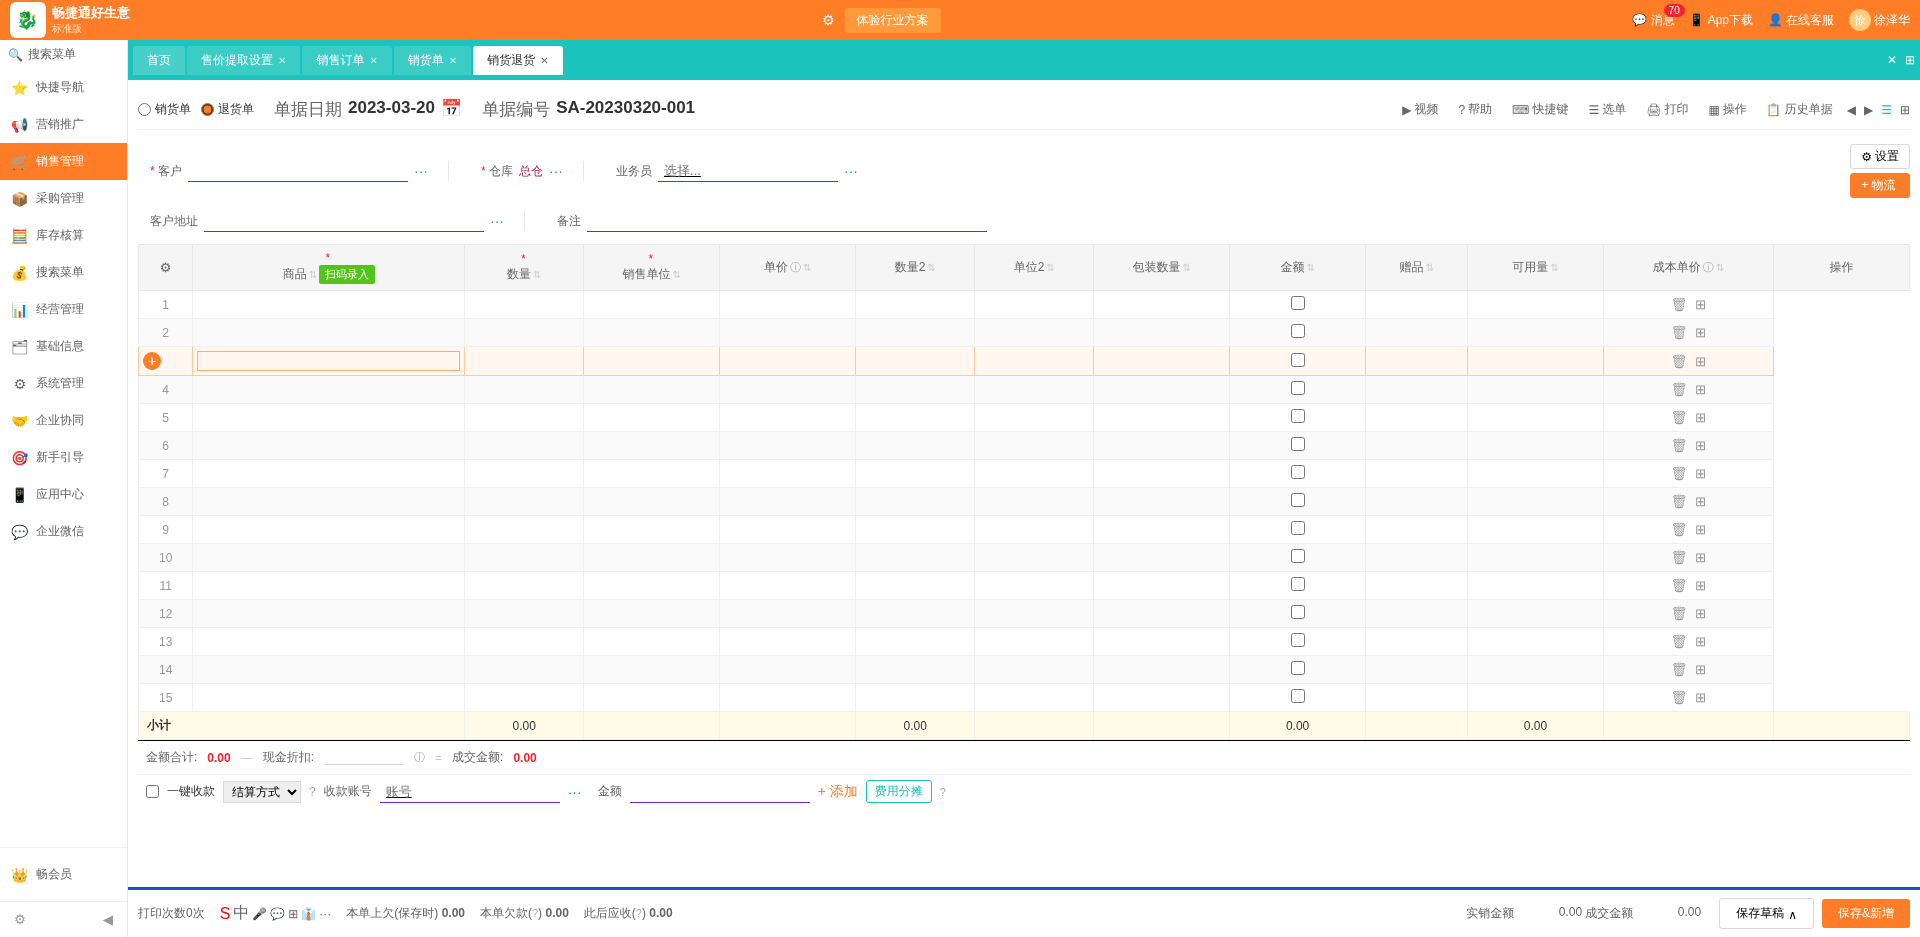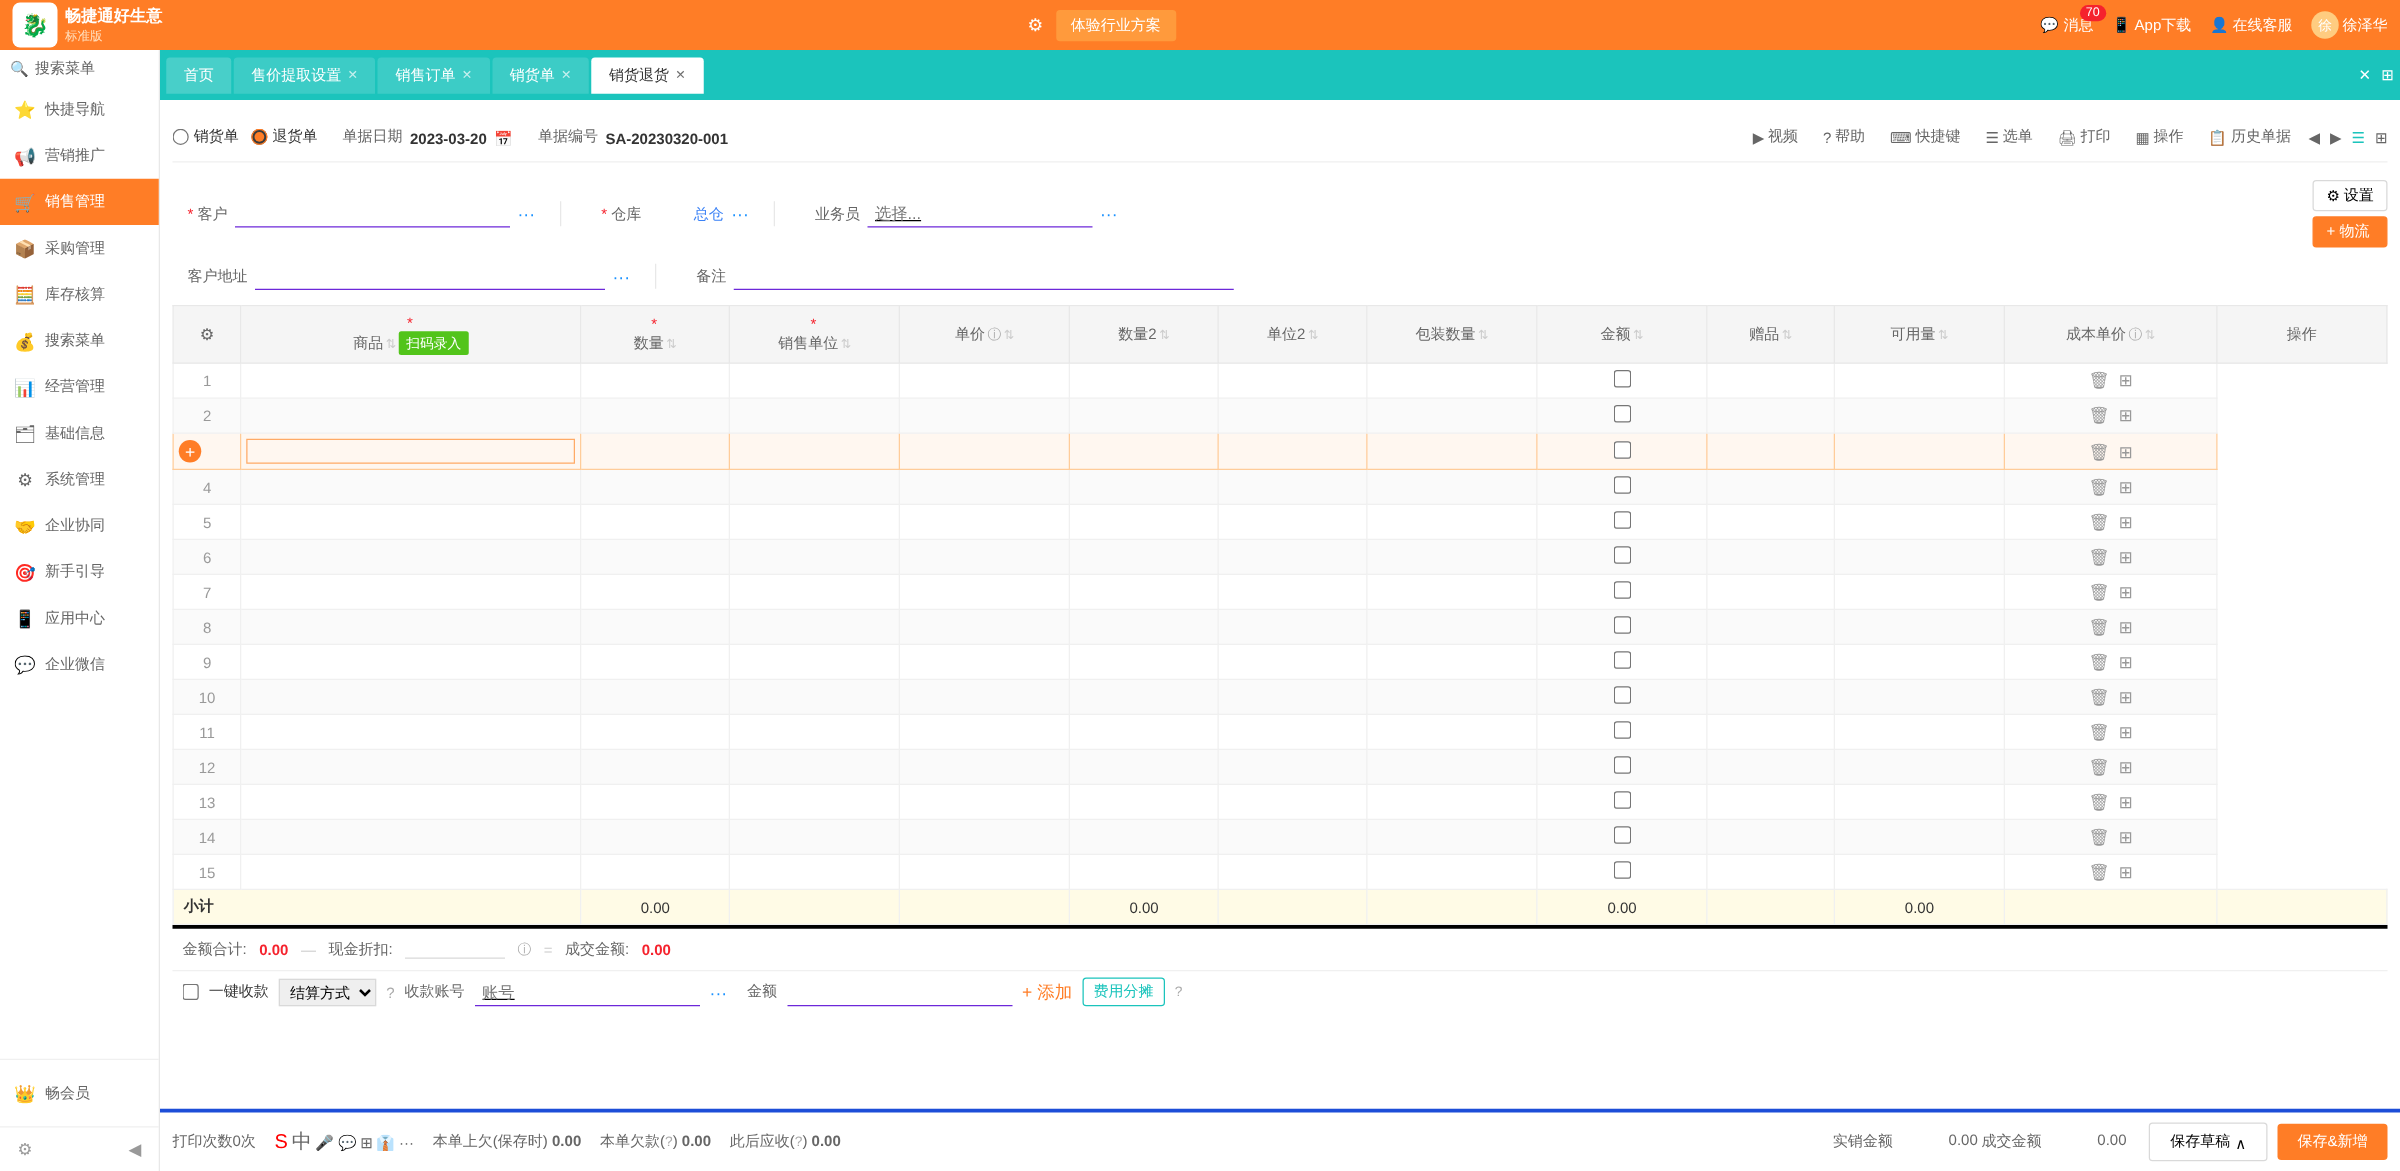--- a/index.html
+++ b/index.html
@@ -32,21 +32,21 @@
     .tab { display: flex; align-items: center; padding: 6px 14px; background: rgba(255,255,255,0.15); color: #fff; border-radius: 3px 3px 0 0; margin-right: 2px; cursor: pointer; font-size: 12px; gap: 5px; }
     .tab.active { background: #fff; color: #333; }
     .tab-close { font-size: 10px; opacity: 0.7; }
     .tab-bar-right { margin-left: auto; display: flex; align-items: center; gap: 8px; color: #fff; }
     
     
     .form-header { display: flex; align-items: center; gap: 20px; padding: 8px 0; border-bottom: 1px solid #f0f0f0; margin-bottom: 8px; }
     .radio-group { display: flex; gap: 10px; align-items: center; }
     .radio-label { display: flex; align-items: center; gap: 4px; cursor: pointer; }
     .radio-label input[type="radio"] { accent-color: #ff7d26; }
-    .form-field { display: flex; align-items: flex-end; gap: 6px; font-size: 12px; color: #666; }
+    .form-field { display: flex; align-items: flex-start; gap: 6px; font-size: 17px; color: #666; }
     .form-field-value { color: #333; font-weight: bold; }
     
     
     .fields-row { display: flex; align-items: center; gap: 15px; padding: 6px 0; flex-wrap: wrap; }
     .field-group { display: flex; align-items: center; gap: 6px; }
     .field-label { color: #666; font-size: 12px; white-space: nowrap; margin-left: 12px; }
     .field-required { color: #f5222d; }
     .field-input { border: none; border-bottom: 1px solid #6d28d9; padding: 3px 6px; min-width: 180px; font-size: 13px; outline: none; text-decoration: underline; }
     .field-dots { color: #1890ff; font-size: 14px; cursor: pointer; }
     .field-divider { width: 1px; height: 20px; background: #e8e8e8; margin: 0 5px; }
@@ -62,21 +62,21 @@
     .data-table tr:nth-child(odd) { background: #fff; }
     .data-table tr:nth-child(even) { background: #fafafa; }
     .data-table tr.active-row { background: #fff7f0 !important; }
     .data-table tr.active-row td { border-color: #ffcc99; }
     .row-num { color: #999; }
     .row-checkbox { width: 14px; height: 14px; }
     .scan-btn { background: #52c41a; color: #fff; padding: 2px 6px; border-radius: 2px; font-size: 11px; border: none; cursor: pointer; }
     .table-icon-btn { background: none; border: none; cursor: pointer; color: #999; padding: 2px; }
     .col-sort-icon { font-size: 10px; color: #ccc; }
     
-    .summary-bar { display: flex; align-items: center; gap: 10px; padding: 8px; font-size: 12px; color: #333; border-top: 3px solid #000000; }
+    .summary-bar { display: flex; align-items: center; gap: 10px; padding: 8px; font-size: 12px; color: #333; border-top: 1px solid #000000; }
     .minus-icon { color: #ccc; }
     .equals-icon { color: #ccc; }
     .amount-label { color: #666; }
     .amount-val { color: #f5222d; font-weight: bold; }
     
     .payment-row { display: flex; align-items: center; gap: 8px; padding: 5px 8px; border-top: 1px solid #f0f0f0; font-size: 12px; }
     .add-icon-btn { color: #ff7d26; cursor: pointer; background: none; border: none; font-size: 14px; }
     .fee-btn { background: #fff; border: 1px solid #1bc4bc; color: #1bc4bc; padding: 2px 8px; border-radius: 3px; cursor: pointer; font-size: 12px; }
     
     .bottom-bar { display: flex; align-items: center; padding: 8px 10px; background: #fff; border-top: 3px solid #1d4ed8; justify-content: space-between; font-size: 12px; color: #666; }
@@ -282,21 +282,21 @@
 
         <div class="fields-row">
           <div class="field-group">
             <span class="field-label"><span class="field-required">*</span> <span>客户</span></span>
             <input class="field-input" style="width: 220px;">
             <span class="field-dots">···</span>
           </div>
           <div class="field-divider"></div>
           <div class="field-group">
             <span class="field-label"><span class="field-required">*</span> <span>仓库</span></span>
-            <span style="font-size:12px;color:#3b82f6;margin-left:36px;">总仓</span>
+            <span style="font-size:12px;color:#be185d;">总仓</span>
             <span class="field-dots">···</span>
           </div>
           <div class="field-divider"></div>
           <div class="field-group">
             <span class="field-label">业务员</span>
             <input class="field-input" style="width: 150px;" placeholder="选择...">
             <span class="field-dots">···</span>
           </div>
 
           <div style="margin-left:auto;display:flex;flex-direction:column;gap:4px;">

